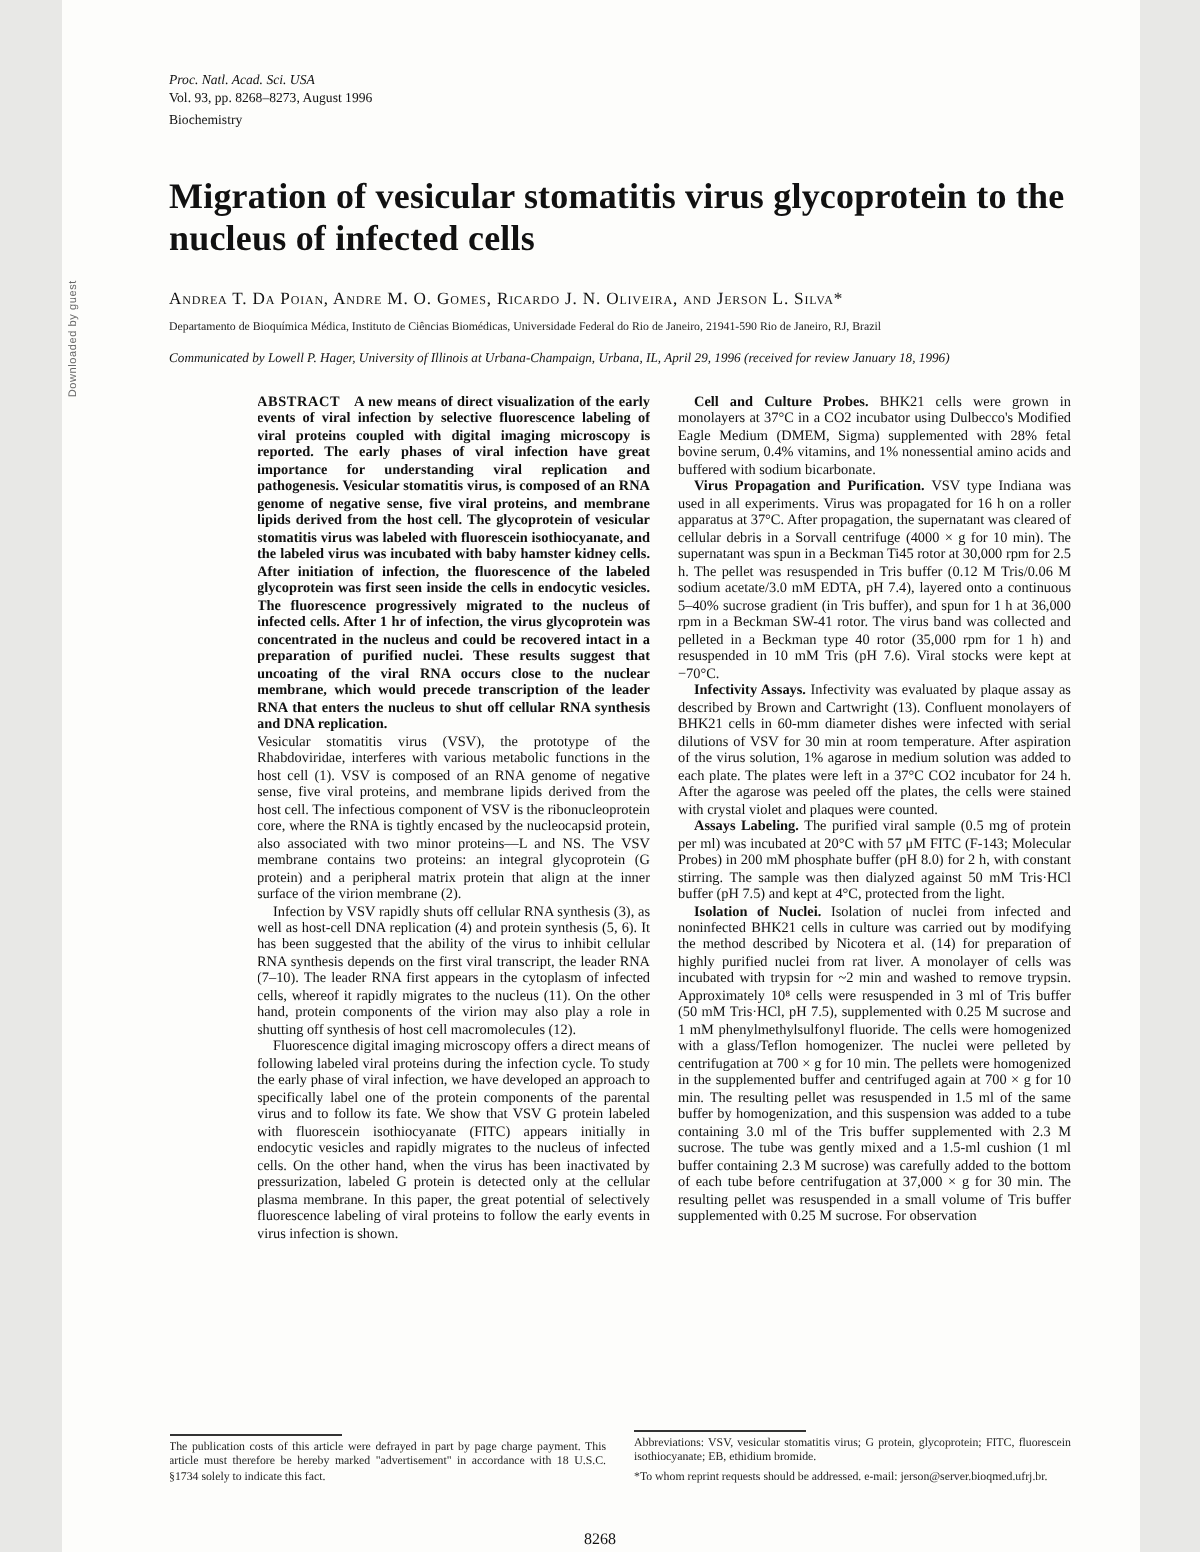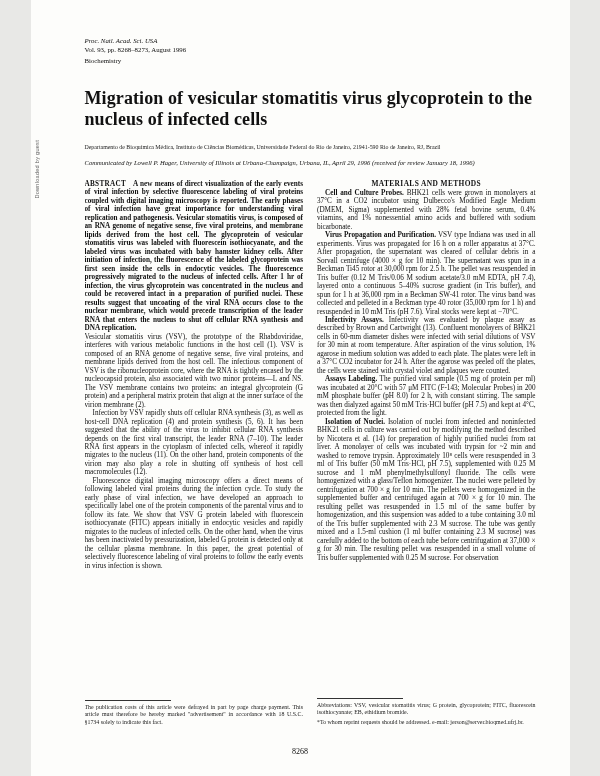--- a/index.html
+++ b/index.html
@@ -24,40 +24,40 @@
     margin:22px 0 14px 0;max-width:520px;letter-spacing:.1px;
   }
   .authors{
     font-size:8.6px;font-variant:small-caps;letter-spacing:.4px;
     margin-bottom:7px;
   }
   .affiliation{font-size:5.9px;margin-bottom:9px;color:#222;}
   .communicated{font-size:6.6px;font-style:italic;margin-bottom:14px;}
   
   .main{height:548px;display:flex;flex-direction:column;justify-content:space-between;overflow:hidden;}
-  .cols{display:flex;gap:14px;}
+  .cols{display:flex;gap:14px;margin-left:44px;}
   .col{width:249px;text-align:justify;font-size:7.2px;line-height:1.18;overflow:hidden;}
   .abstract{font-weight:bold;margin:0 0 9px 0;}
   .abs-label{margin-right:7px;letter-spacing:.3px;}
   .col p{margin:0;}
   .col p.indent{text-indent:8px;}
   .methods-head{
     text-align:center;font-weight:bold;font-size:7.4px;
     letter-spacing:.4px;margin:0 0 5px 0;
   }
   .sec{text-indent:8px;}
   .run-in{font-weight:bold;}
   
   .footrow{display:flex;gap:14px;align-items:flex-end;margin-top:8px;}
   .footcol{width:249px;font-size:5.9px;line-height:1.25;text-align:justify;color:#222;}
   .rule{width:86px;border-top:.7px solid #333;margin-bottom:3px;}
   .footcol p{margin:0 0 2px 0;}
   
   .pageno{
-    position:absolute;bottom:20px;left:0;width:100%;
+    position:absolute;bottom:2px;left:0;width:100%;
     text-align:center;font-size:8px;
   }
   
   .sidebar-rot{
     position:absolute;left:3px;top:140px;
     writing-mode:vertical-rl;transform:rotate(180deg);
     font-size:5.5px;color:#666;letter-spacing:.3px;
     font-family:"Liberation Sans", sans-serif;
   }
 </style>
@@ -69,37 +69,37 @@
   <div class="sidebar-rot">Downloaded by guest</div>
 
   <div class="jheader">
     <div class="journal">Proc. Natl. Acad. Sci. USA</div>
     <div class="vol">Vol. 93, pp. 8268–8273, August 1996</div>
     <div class="section">Biochemistry</div>
   </div>
 
   <h1 class="title">Migration of vesicular stomatitis virus glycoprotein to the nucleus of infected cells</h1>
 
+  <div class="authors">Andrea T. Da Poian, Andre M. O. Gomes, Ricardo J. N. Oliveira, and Jerson L. Silva*</div>
 
   <div class="affiliation">Departamento de Bioquímica Médica, Instituto de Ciências Biomédicas, Universidade Federal do Rio de Janeiro, 21941-590 Rio de Janeiro, RJ, Brazil</div>
 
   <div class="communicated">Communicated by Lowell P. Hager, University of Illinois at Urbana-Champaign, Urbana, IL, April 29, 1996 (received for review January 18, 1996)</div>
 
   <div class="main">
     <div class="cols">
 
       <div class="col">
         <p class="abstract"><span class="abs-label">ABSTRACT</span><span>A new means of direct visualization of the early events of viral infection by selective fluorescence labeling of viral proteins coupled with digital imaging microscopy is reported. The early phases of viral infection have great importance for understanding viral replication and pathogenesis. Vesicular stomatitis virus, is composed of an RNA genome of negative sense, five viral proteins, and membrane lipids derived from the host cell. The glycoprotein of vesicular stomatitis virus was labeled with fluorescein isothiocyanate, and the labeled virus was incubated with baby hamster kidney cells. After initiation of infection, the fluorescence of the labeled glycoprotein was first seen inside the cells in endocytic vesicles. The fluorescence progressively migrated to the nucleus of infected cells. After 1 hr of infection, the virus glycoprotein was concentrated in the nucleus and could be recovered intact in a preparation of purified nuclei. These results suggest that uncoating of the viral RNA occurs close to the nuclear membrane, which would precede transcription of the leader RNA that enters the nucleus to shut off cellular RNA synthesis and DNA replication.</span></p>
         <p>Vesicular stomatitis virus (VSV), the prototype of the Rhabdoviridae, interferes with various metabolic functions in the host cell (1). VSV is composed of an RNA genome of negative sense, five viral proteins, and membrane lipids derived from the host cell. The infectious component of VSV is the ribonucleoprotein core, where the RNA is tightly encased by the nucleocapsid protein, also associated with two minor proteins—L and NS. The VSV membrane contains two proteins: an integral glycoprotein (G protein) and a peripheral matrix protein that align at the inner surface of the virion membrane (2).</p>
         <p class="indent">Infection by VSV rapidly shuts off cellular RNA synthesis (3), as well as host-cell DNA replication (4) and protein synthesis (5, 6). It has been suggested that the ability of the virus to inhibit cellular RNA synthesis depends on the first viral transcript, the leader RNA (7–10). The leader RNA first appears in the cytoplasm of infected cells, whereof it rapidly migrates to the nucleus (11). On the other hand, protein components of the virion may also play a role in shutting off synthesis of host cell macromolecules (12).</p>
         <p class="indent">Fluorescence digital imaging microscopy offers a direct means of following labeled viral proteins during the infection cycle. To study the early phase of viral infection, we have developed an approach to specifically label one of the protein components of the parental virus and to follow its fate. We show that VSV G protein labeled with fluorescein isothiocyanate (FITC) appears initially in endocytic vesicles and rapidly migrates to the nucleus of infected cells. On the other hand, when the virus has been inactivated by pressurization, labeled G protein is detected only at the cellular plasma membrane. In this paper, the great potential of selectively fluorescence labeling of viral proteins to follow the early events in virus infection is shown.</p>
       </div>
 
       <div class="col">
-        <p class="methods-head">MATERIALS AND METHODS</p>
         <p class="sec"><span class="run-in">Cell and Culture Probes.</span> <span>BHK21 cells were grown in monolayers at 37°C in a CO2 incubator using Dulbecco's Modified Eagle Medium (DMEM, Sigma) supplemented with 28% fetal bovine serum, 0.4% vitamins, and 1% nonessential amino acids and buffered with sodium bicarbonate.</span></p>
         <p class="sec"><span class="run-in">Virus Propagation and Purification.</span> <span>VSV type Indiana was used in all experiments. Virus was propagated for 16 h on a roller apparatus at 37°C. After propagation, the supernatant was cleared of cellular debris in a Sorvall centrifuge (4000 × g for 10 min). The supernatant was spun in a Beckman Ti45 rotor at 30,000 rpm for 2.5 h. The pellet was resuspended in Tris buffer (0.12 M Tris/0.06 M sodium acetate/3.0 mM EDTA, pH 7.4), layered onto a continuous 5–40% sucrose gradient (in Tris buffer), and spun for 1 h at 36,000 rpm in a Beckman SW-41 rotor. The virus band was collected and pelleted in a Beckman type 40 rotor (35,000 rpm for 1 h) and resuspended in 10 mM Tris (pH 7.6). Viral stocks were kept at −70°C.</span></p>
         <p class="sec"><span class="run-in">Infectivity Assays.</span> <span>Infectivity was evaluated by plaque assay as described by Brown and Cartwright (13). Confluent monolayers of BHK21 cells in 60-mm diameter dishes were infected with serial dilutions of VSV for 30 min at room temperature. After aspiration of the virus solution, 1% agarose in medium solution was added to each plate. The plates were left in a 37°C CO2 incubator for 24 h. After the agarose was peeled off the plates, the cells were stained with crystal violet and plaques were counted.</span></p>
         <p class="sec"><span class="run-in">Assays Labeling.</span> <span>The purified viral sample (0.5 mg of protein per ml) was incubated at 20°C with 57 μM FITC (F-143; Molecular Probes) in 200 mM phosphate buffer (pH 8.0) for 2 h, with constant stirring. The sample was then dialyzed against 50 mM Tris·HCl buffer (pH 7.5) and kept at 4°C, protected from the light.</span></p>
         <p class="sec"><span class="run-in">Isolation of Nuclei.</span> <span>Isolation of nuclei from infected and noninfected BHK21 cells in culture was carried out by modifying the method described by Nicotera et al. (14) for preparation of highly purified nuclei from rat liver. A monolayer of cells was incubated with trypsin for ~2 min and washed to remove trypsin. Approximately 10⁸ cells were resuspended in 3 ml of Tris buffer (50 mM Tris·HCl, pH 7.5), supplemented with 0.25 M sucrose and 1 mM phenylmethylsulfonyl fluoride. The cells were homogenized with a glass/Teflon homogenizer. The nuclei were pelleted by centrifugation at 700 × g for 10 min. The pellets were homogenized in the supplemented buffer and centrifuged again at 700 × g for 10 min. The resulting pellet was resuspended in 1.5 ml of the same buffer by homogenization, and this suspension was added to a tube containing 3.0 ml of the Tris buffer supplemented with 2.3 M sucrose. The tube was gently mixed and a 1.5-ml cushion (1 ml buffer containing 2.3 M sucrose) was carefully added to the bottom of each tube before centrifugation at 37,000 × g for 30 min. The resulting pellet was resuspended in a small volume of Tris buffer supplemented with 0.25 M sucrose. For observation</span></p>
       </div>
 
     </div>
 
     <div class="footrow">

